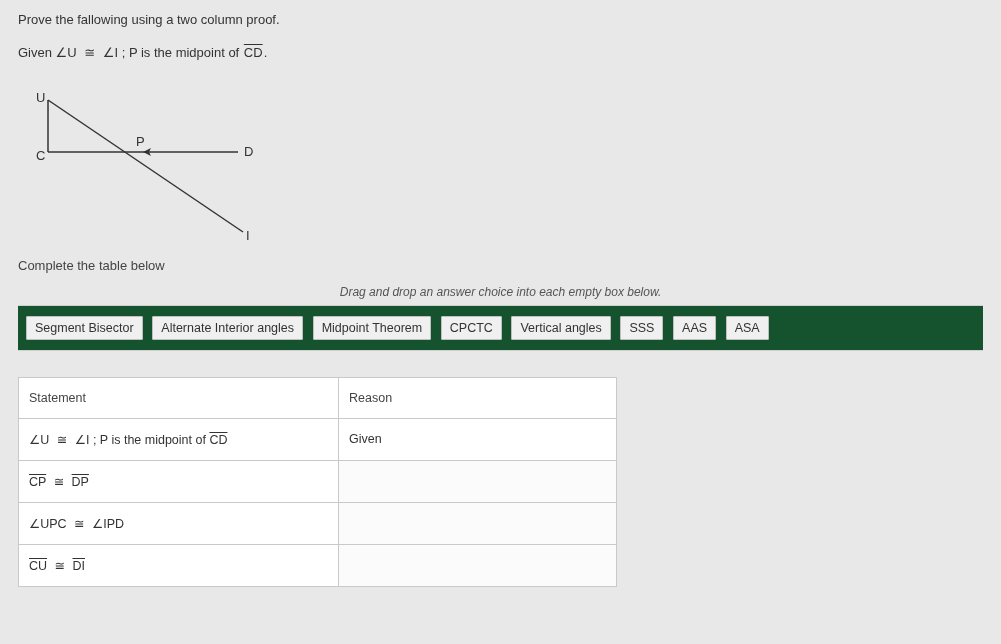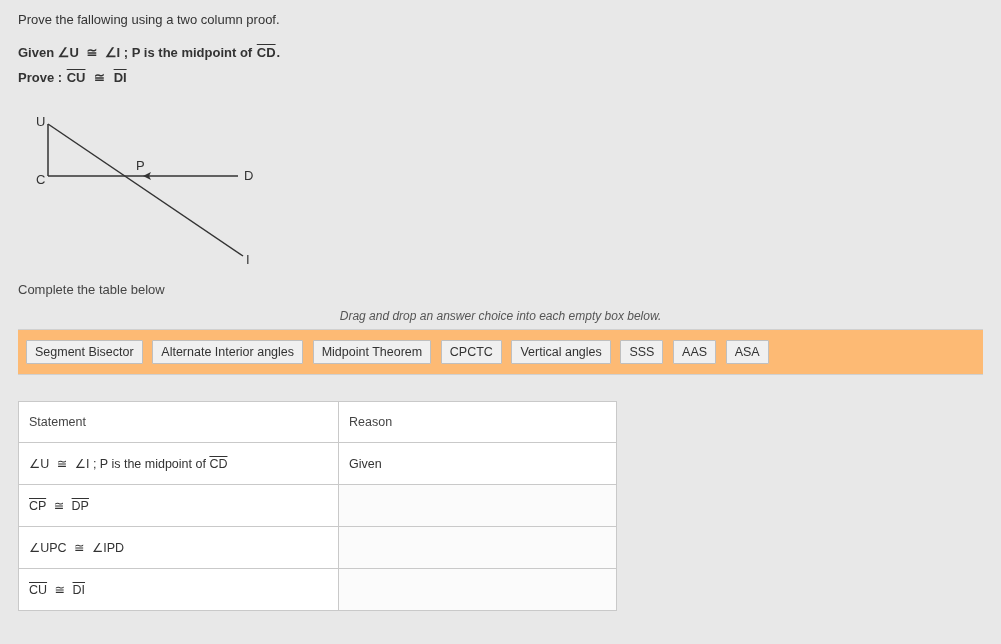--- a/index.html
+++ b/index.html
@@ -6,37 +6,37 @@
     body {
       font-family: Arial, sans-serif;
       background: #e8e8e8;
       padding: 12px 18px;
       width: 1001px;
       height: 644px;
       color: #333;
       font-size: 13px;
     }
     .instruction { margin-bottom: 14px; color: #333; }
-    .given-prove { margin-bottom: 16px; line-height: 1.9; font-weight: bold; }
+    .given-prove { margin-bottom: 16px; line-height: 1.9; }
     .overline {
       text-decoration: overline;
       padding: 0 1px;
     }
     .diagram-wrap { margin-bottom: 6px; }
     svg.diagram { display: block; }
     .complete-label { margin-bottom: 12px; color: #444; }
     .hint {
       text-align: center;
       font-style: italic;
       color: #555;
       font-size: 12px;
       margin-bottom: 6px;
     }
     .choices-bar {
-      background: #fdba74;
+      background: #14532d;
       padding: 10px 8px;
       margin-bottom: 26px;
       border-top: 1px solid #d0d0d0;
       border-bottom: 1px solid #d0d0d0;
     }
     .choice {
       display: inline-block;
       background: #f0f0f0;
       border: 1px solid #bfbfbf;
       padding: 4px 8px;
@@ -69,25 +69,20 @@
 </head>
 <body>
 
 <div class="instruction">Prove the fallowing using a two column proof.</div>
 
 <div class="given-prove">
   <div>
     <span>Given </span><span class="angle"></span><span>U</span>
     <span class="cong"></span>
     <span class="angle"></span><span>I</span><span> ; </span><span>P is the midpoint of </span><span class="overline">CD</span><span>.</span>
-  </div>
-  <div>
-    <span>Prove : </span><span class="overline">CU</span>
-    <span class="cong"></span>
-    <span class="overline">DI</span>
   </div>
 </div>
 
 <div class="diagram-wrap">
   <svg class="diagram" width="260" height="170" viewBox="0 0 260 170">
     <g stroke="#333" stroke-width="1.5" fill="none">
       <line x1="30" y1="18" x2="30" y2="70"></line>
       <line x1="30" y1="70" x2="220" y2="70"></line>
       <line x1="30" y1="18" x2="225" y2="150"></line>
     </g>

